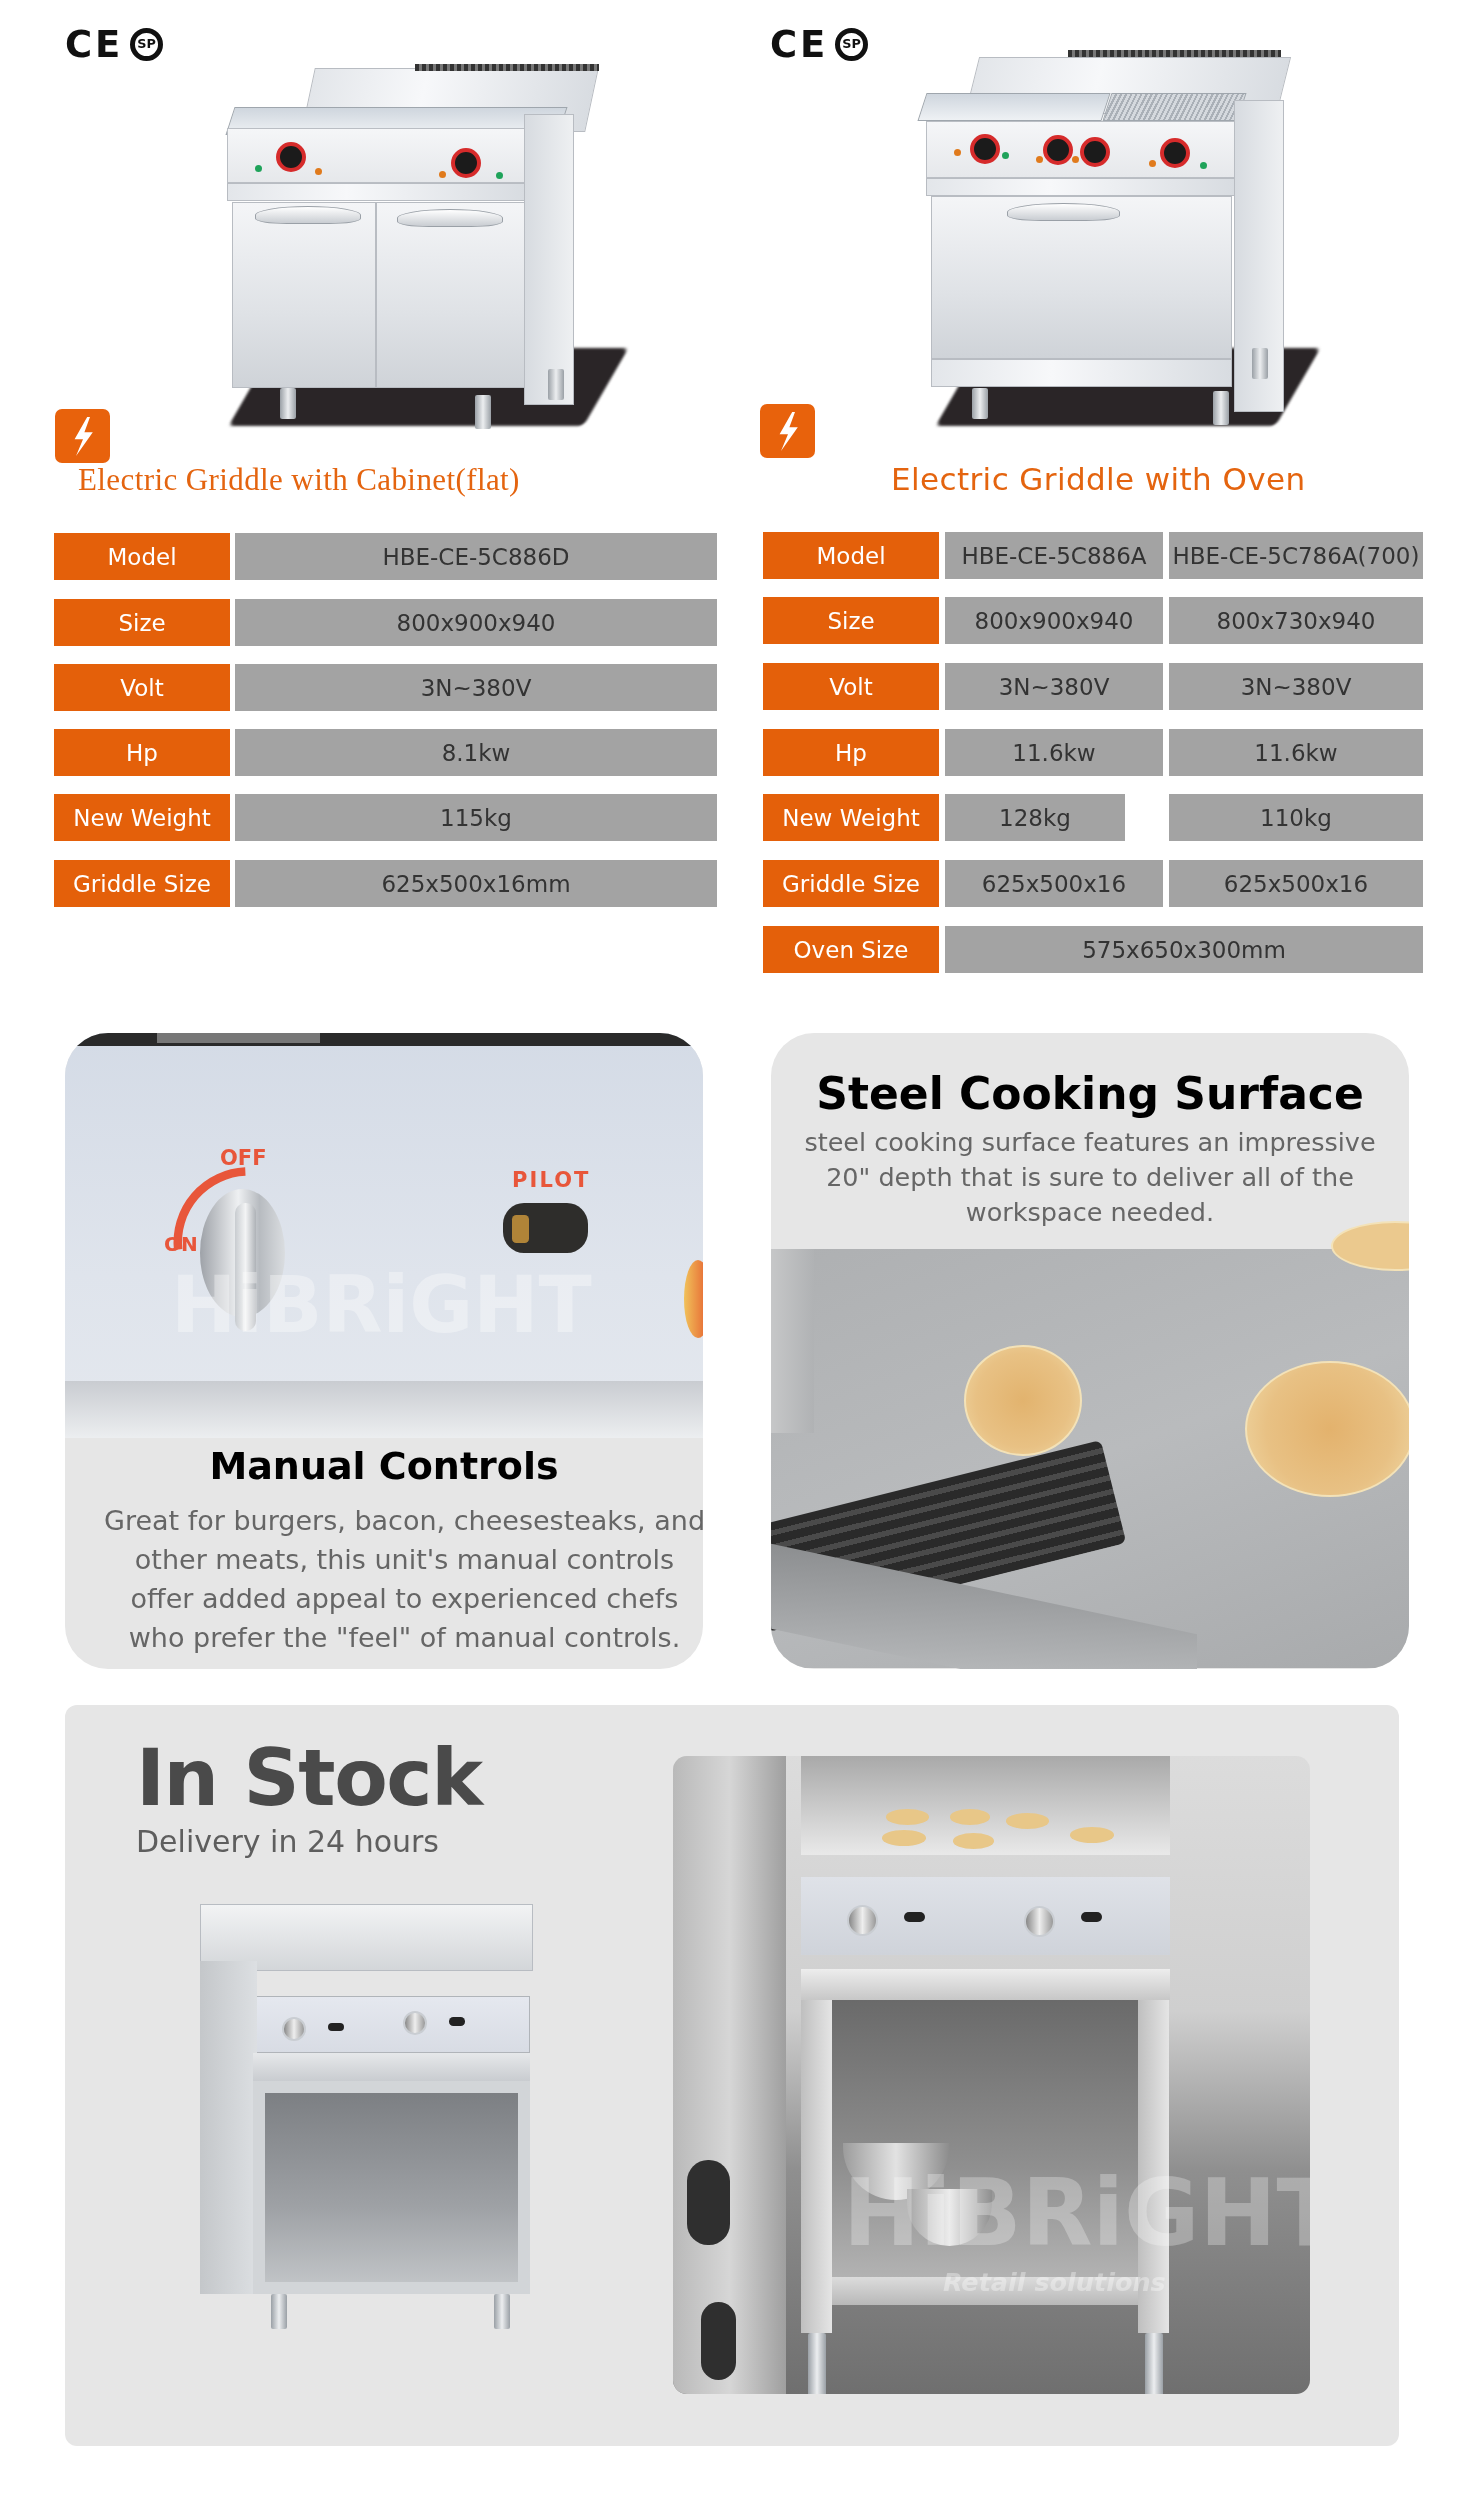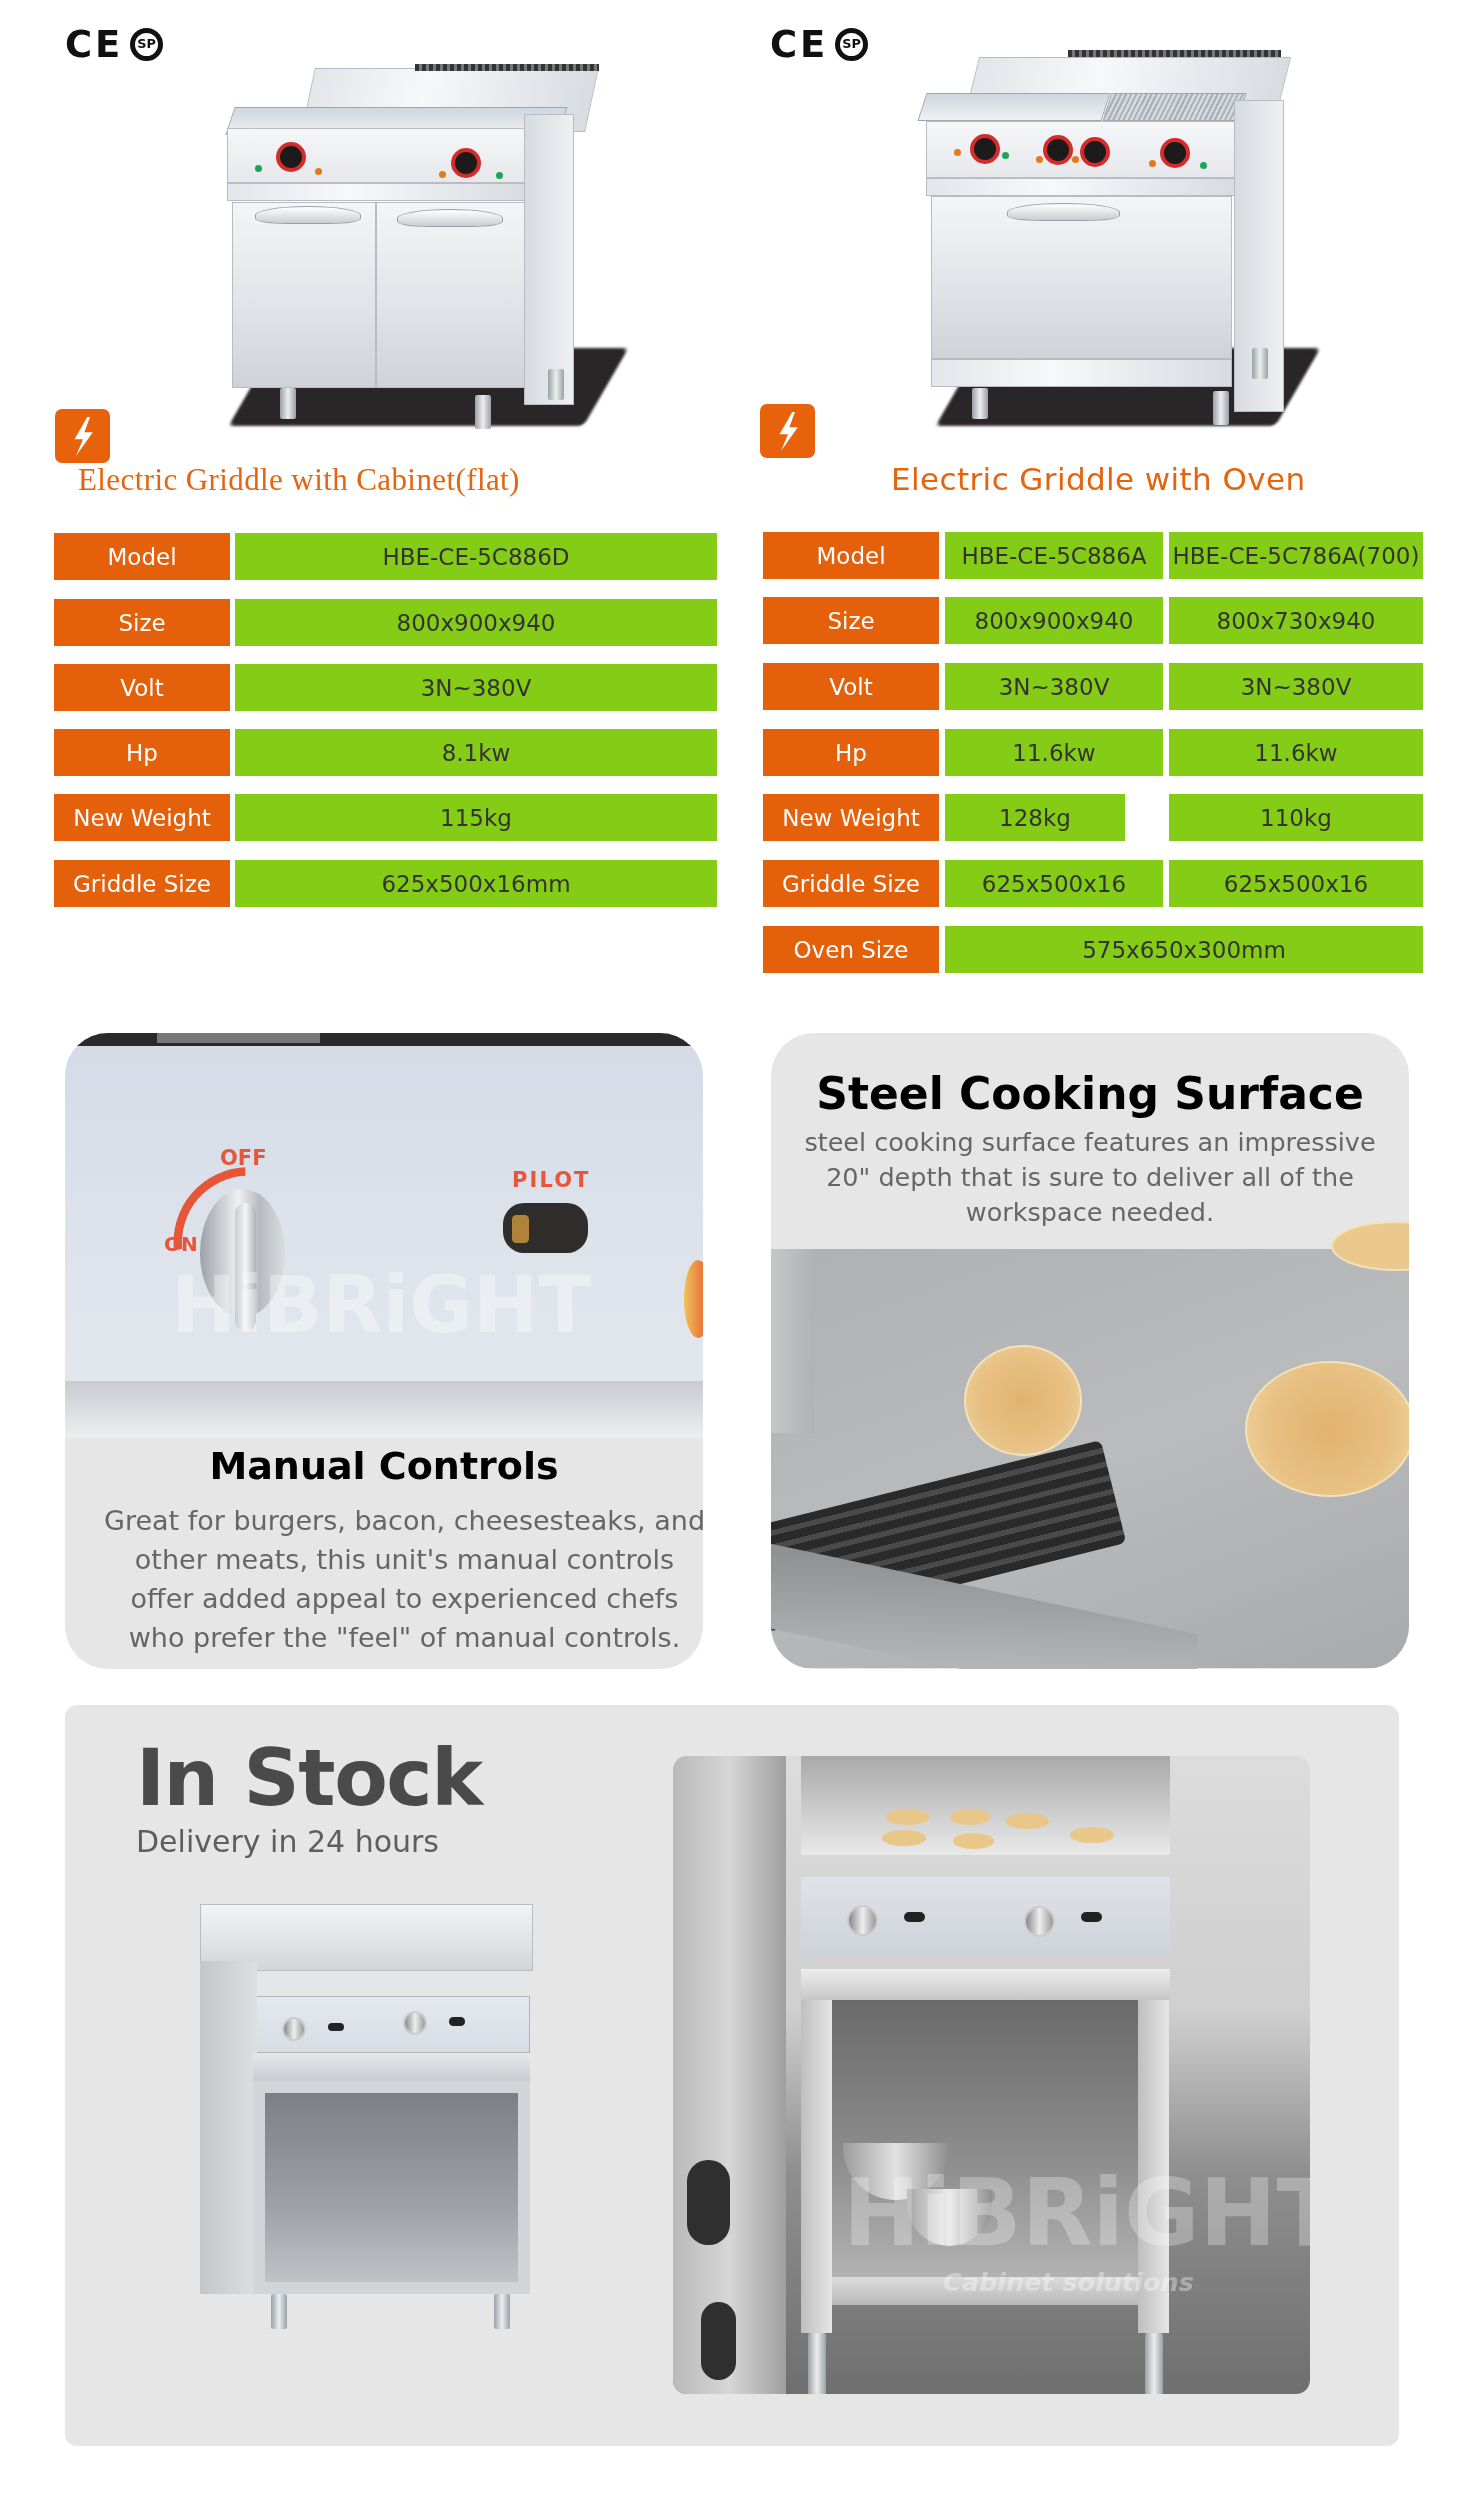--- a/index.html
+++ b/index.html
@@ -25,21 +25,21 @@
   .grill-lines { background: repeating-linear-gradient(100deg, #d5d9de 0 2.8px, #aab0b7 2.8px 5px); }
 
   
   .bolt { position: absolute; width: 55px; height: 54px; border-radius: 7px; background: #e8620c; display: flex; align-items: center; justify-content: center; }
 
   .ptitle { position: absolute; color: #e4640f; font-family: "DejaVu Sans", sans-serif; font-size: 31px; white-space: nowrap; letter-spacing: 0.4px; }
 
   
   .cell { position: absolute; height: 47px; display: flex; align-items: center; justify-content: center; font-family: "DejaVu Sans", sans-serif; font-size: 23px; }
   .lab { background: #e4600a; color: #ffffff; }
-  .val { background: #84cc16; color: #333333; }
+  .val { background: #a3a3a3; color: #333333; }
 
   
   .card { position: absolute; background: #e6e6e6; border-radius: 43px; overflow: hidden; }
   .card-title { font-family: "DejaVu Sans", sans-serif; font-weight: bold; color: #000; text-align: center; }
   .card-text { font-family: "DejaVu Sans", sans-serif; color: #666666; text-align: center; }
 
   .watermark { position: absolute; font-family: "DejaVu Sans", sans-serif; font-weight: bold; color: rgba(255,255,255,0.35); white-space: nowrap; }
 </style>
 </head>
 <body>
@@ -268,16 +268,16 @@
     <div style="position:absolute; left:128px; top:244px; width:31px; height:333px; background:linear-gradient(90deg,#bfbfbf,#e5e5e5);"></div>
     <div style="position:absolute; left:465px; top:244px; width:31px; height:333px; background:linear-gradient(90deg,#bfbfbf,#e5e5e5);"></div>
     <div style="position:absolute; left:159px; top:244px; width:306px; height:277px; background:linear-gradient(180deg,#6a6a6a,#8f8f8f 60%,#b2b2b2);"></div>
 
     <div style="position:absolute; left:170px; top:387px; width:106px; height:57px; border-radius:0 0 53px 53px; background:linear-gradient(90deg,#9c9c9c,#e2e2e2,#8d8d8d);"></div>
     <div style="position:absolute; left:234px; top:433px; width:85px; height:57px; border-radius:0 0 43px 43px; background:linear-gradient(90deg,#a5a5a5,#ececec,#8f8f8f);"></div>
     <div style="position:absolute; left:159px; top:521px; width:306px; height:28px; background:linear-gradient(180deg,#dcdcdc,#b8b8b8);"></div>
     <div class="leg" style="left:135px; top:577px; height:64px; width:18.4px;"></div>
     <div class="leg" style="left:472px; top:577px; height:64px; width:18.4px;"></div>
     <span class="watermark" style="left:170px; top:404px; font-size:92px; color:rgba(255,255,255,0.28);">HiBRiGHT</span>
-    <span class="watermark" style="left:270px; top:511px; font-size:25.5px; font-style:italic; color:rgba(255,255,255,0.35);">Cabinet solutions</span>
+    <span class="watermark" style="left:270px; top:511px; font-size:25.5px; font-style:italic; color:rgba(255,255,255,0.35);">Retail solutions</span>
   </div>
 </div>
 
 
 </body></html>

